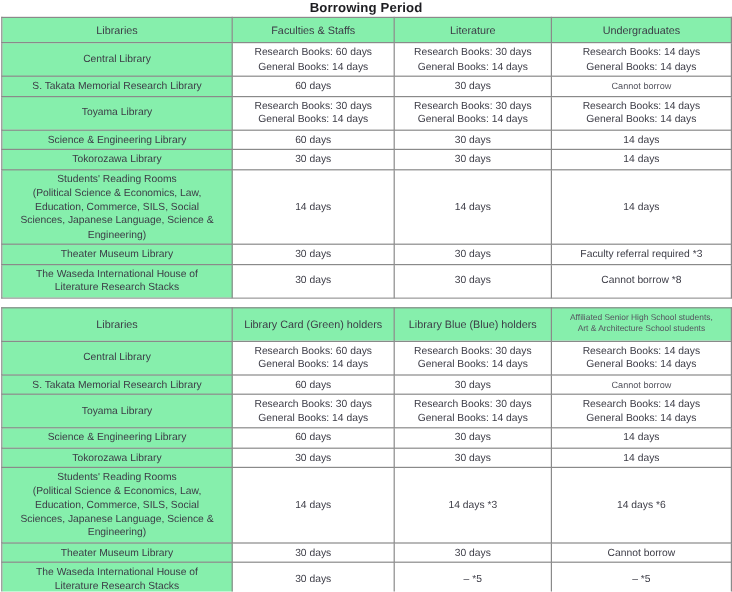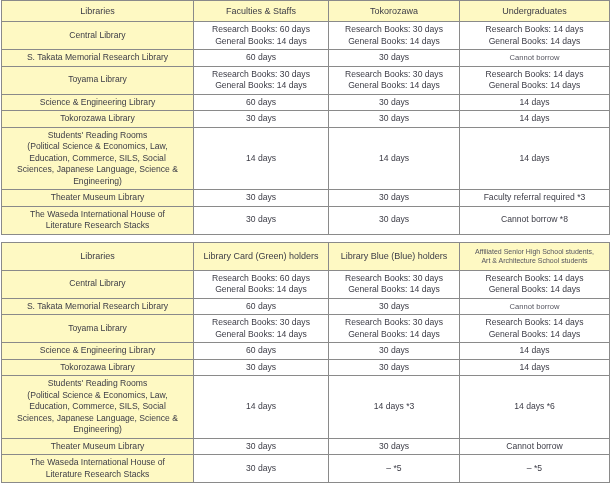--- a/index.html
+++ b/index.html
@@ -61,21 +61,21 @@
 
   
   col.c-lib   { width: 192px; }
   col.c-a     { width: 135px; }
   col.c-b     { width: 131px; }
   col.c-c     { width: 150px; }
 
   
   table.bp td.lib,
   table.bp tr.head td {
-    background: #fef9c3;
+    background: #86efac;
   }
 
   table.bp tr.head td {
     font-size: 9px;
     line-height: 12px;
     padding: 4px 3px;
   }
 
   table.bp tr.head td.tiny {
     font-size: 7px;
@@ -91,34 +91,35 @@
   .gap {
     height: 7px;
     background: #ffffff;
   }
 </style>
 </head>
 <body>
 
 <div class="page">
 
+  <h1 class="page-title">Borrowing Period</h1>
 
   <div class="table-wrap">
     <table class="bp" id="table-1">
       <colgroup>
         <col class="c-lib">
           <col class="c-a">
           <col class="c-b">
           <col class="c-c">
       </colgroup>
       <tbody id="tbody-1">
           <tr class="head">
             <td>Libraries</td>
             <td>Faculties &amp; Staffs</td>
-            <td>Tokorozawa</td>
+            <td>Literature</td>
             <td>Undergraduates</td>
           </tr>
           <tr>
             <td class="lib">Central Library</td>
             <td>Research Books: 60 days<br>General Books: 14 days</td>
             <td>Research Books: 30 days<br>General Books: 14 days</td>
             <td>Research Books: 14 days<br>General Books: 14 days</td>
           </tr>
           <tr>
             <td class="lib">S. Takata Memorial Research Library</td>

